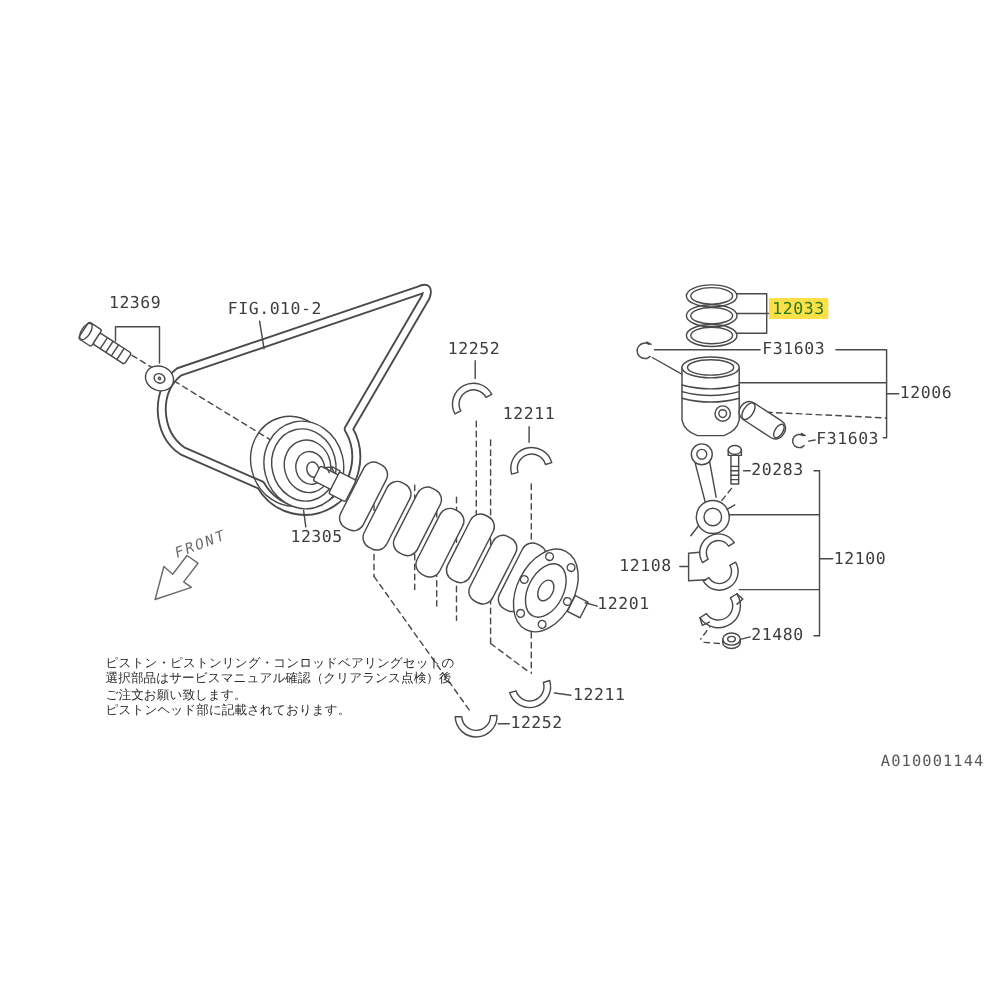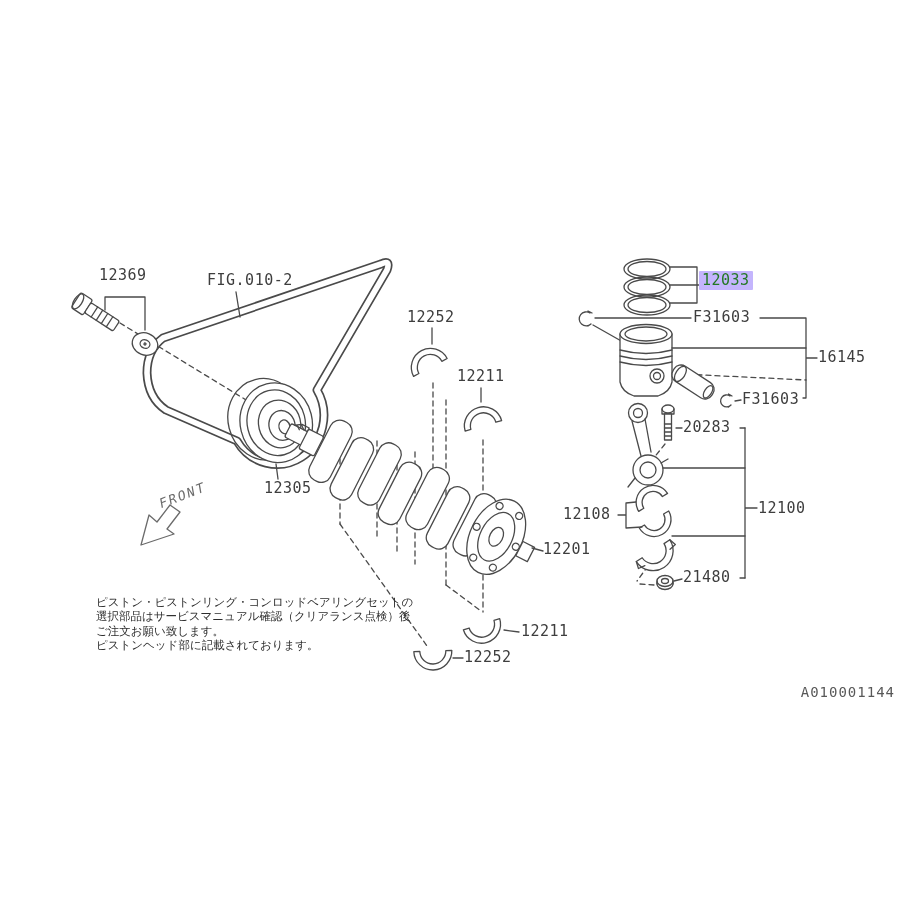--- a/index.html
+++ b/index.html
@@ -6,21 +6,21 @@
   .stage{
     position:relative;width:900px;height:900px;background:#ffffff;overflow:hidden;
     font-family:"DejaVu Sans Mono","Liberation Mono",monospace;
   }
   .art{position:absolute;left:0;top:0;}
   .plabel{
     position:absolute;font-size:15px;line-height:1;color:#3e3e3e;
     letter-spacing:.5px;white-space:nowrap;
   }
   .plabel.hl{
-    background:#c4b5fd;color:#237823;padding:2px 3px;border-radius:1px;text-align:center;
+    background:#fde047;color:#237823;padding:2px 3px;border-radius:1px;text-align:center;
   }
   .front-label{
     position:absolute;left:157px;top:497px;font-size:13px;color:#6b6b6b;
     letter-spacing:2px;transform:rotate(-21deg);transform-origin:left top;
     font-style:italic;white-space:nowrap;
   }
   .notes{
     position:absolute;left:96px;top:595px;width:300px;
     font-family:"DejaVu Sans",sans-serif;font-size:11.5px;line-height:1.24;
     color:#2c2c2c;white-space:nowrap;
@@ -215,21 +215,21 @@
     </g>
   </svg>
 
   <div class="plabel" style="left:99px;top:268px">12369</div>
   <div class="plabel" style="left:207px;top:273px">FIG.010-2</div>
   <div class="plabel" style="left:264px;top:481px">12305</div>
   <div class="plabel" style="left:407px;top:310px">12252</div>
   <div class="plabel" style="left:457px;top:369px">12211</div>
   <div class="plabel hl" style="left:699px;top:271px">12033</div>
   <div class="plabel" style="left:693px;top:310px">F31603</div>
-  <div class="plabel" style="left:818px;top:350px">16145</div>
+  <div class="plabel" style="left:818px;top:350px">12006</div>
   <div class="plabel" style="left:742px;top:392px">F31603</div>
   <div class="plabel" style="left:683px;top:420px">20283</div>
   <div class="plabel" style="left:563px;top:507px">12108</div>
   <div class="plabel" style="left:758px;top:501px">12100</div>
   <div class="plabel" style="left:543px;top:542px">12201</div>
   <div class="plabel" style="left:683px;top:570px">21480</div>
   <div class="plabel" style="left:521px;top:624px">12211</div>
   <div class="plabel" style="left:464px;top:650px">12252</div>
 
   <div class="front-label">FRONT</div>

